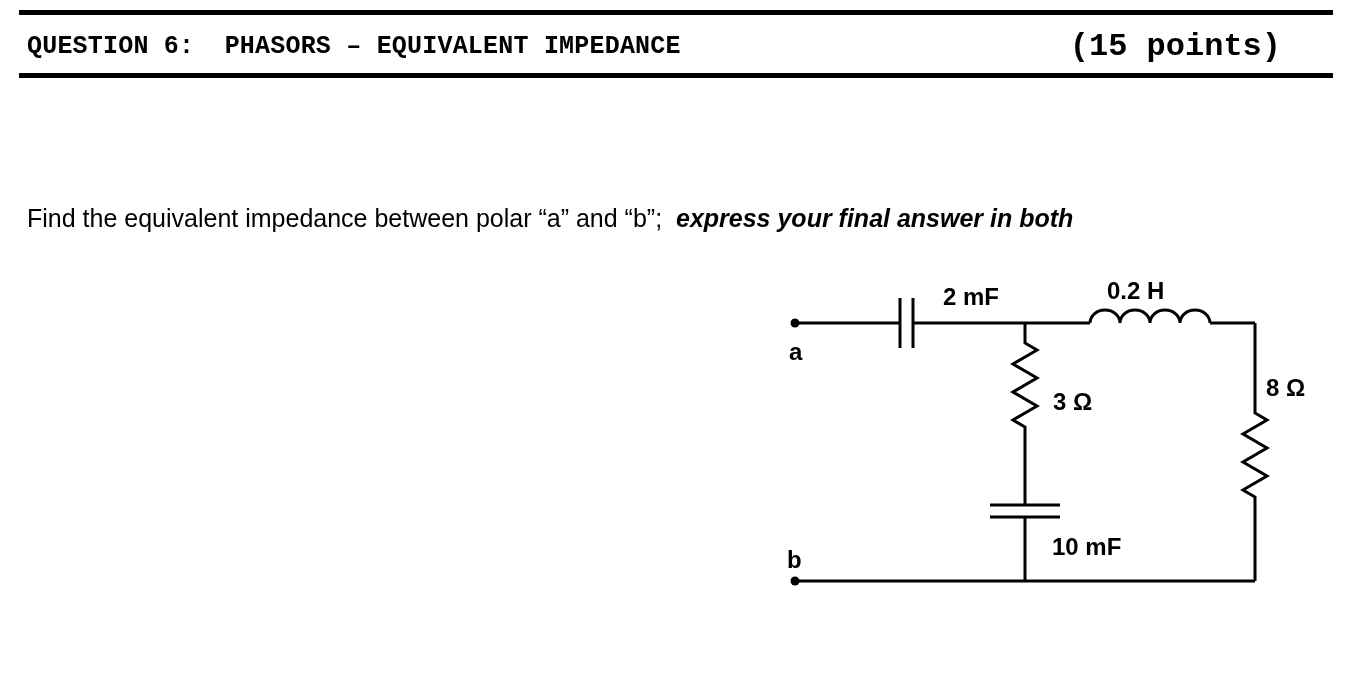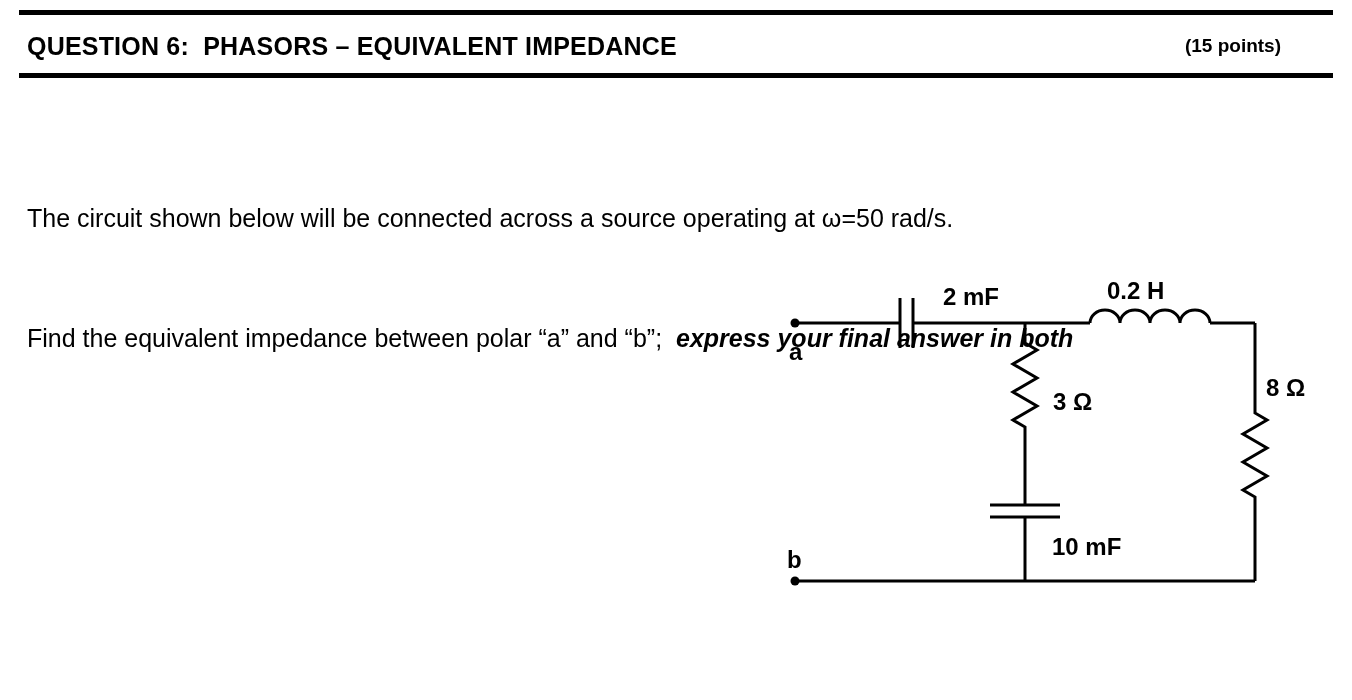--- a/index.html
+++ b/index.html
@@ -30,29 +30,30 @@
     top: 24px;
     left: 19px;
     width: 1314px;
     height: 44px;
     display: flex;
     align-items: center;
     justify-content: space-between;
     box-sizing: border-box;
     padding-left: 8px;
     padding-right: 52px;
+    font-family: Liberation Mono, monospace;
   }
   .header-title {
     font-size: 25px;
     font-weight: bold;
     white-space: pre-wrap;
     letter-spacing: 0.2px;
   }
   .header-points {
-    font-size: 19px;
+    font-size: 32px;
     font-weight: bold;
   }
   .body-text {
     position: absolute;
     top: 118px;
     left: 27px;
     width: 1290px;
     font-size: 25px;
     line-height: 40px;
     white-space: pre-wrap;
@@ -83,21 +84,20 @@
   <div class="rule rule-top"></div>
 
   <div class="header-row">
     <span class="header-title">QUESTION 6:  PHASORS – EQUIVALENT IMPEDANCE</span>
     <span class="header-points">(15 points)</span>
   </div>
 
   <div class="rule rule-bottom"></div>
 
   <div class="body-text">
-    <div>The circuit shown below will be connected across a source operating at ω=50 rad/s.</div>
     <div><span>Find the equivalent impedance between polar “a” and “b”;  </span><span class="bi">express your final answer in both</span></div>
   </div>
 
   <div class="circuit">
     <svg width="545" height="332" viewBox="0 0 545 332">
 
       <path d="M10 55 L115 55" stroke="#000" stroke-width="3" fill="none"></path>
 
       <path d="M115 30 L115 80" stroke="#000" stroke-width="3" fill="none"></path>
       <path d="M128 30 L128 80" stroke="#000" stroke-width="3" fill="none"></path>

